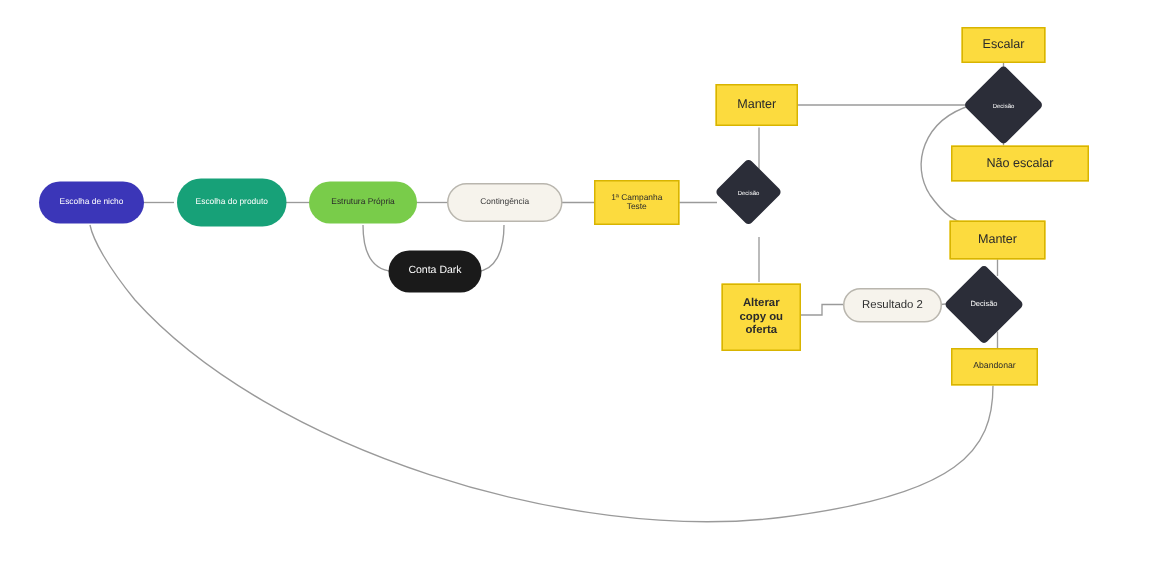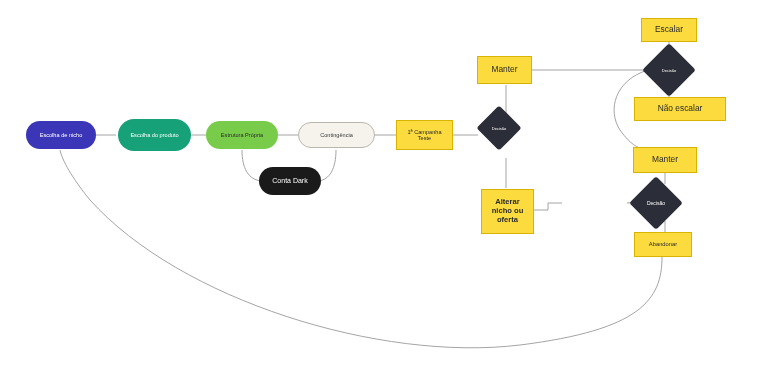--- a/index.html
+++ b/index.html
@@ -117,24 +117,27 @@
     <div class="dshape"></div>
     <div class="dlabel">Decisão</div>
   </div>
 
   <div class="node rect r-mid" style="left:477px;top:56px;width:55px;height:28px;">
     <span>Manter</span>
   </div>
 
   <div class="node rect r-alter" style="left:481px;top:189px;width:53px;height:45px;flex-direction:column;">
     <span>Alterar</span>
-    <span>nicho ou</span>
+    <span>copy ou</span>
     <span>oferta</span>
   </div>
 
+  <div class="node n-result" style="left:562px;top:192px;width:66px;height:23px;">
+    <span>Resultado 2</span>
+  </div>
 
   <div class="diamond d-small" style="left:650px;top:51px;width:38px;height:38px;">
     <div class="dshape"></div>
     <div class="dlabel">Decisão</div>
   </div>
 
   <div class="node rect r-mid" style="left:641px;top:18px;width:56px;height:24px;">
     <span>Escalar</span>
   </div>
 

